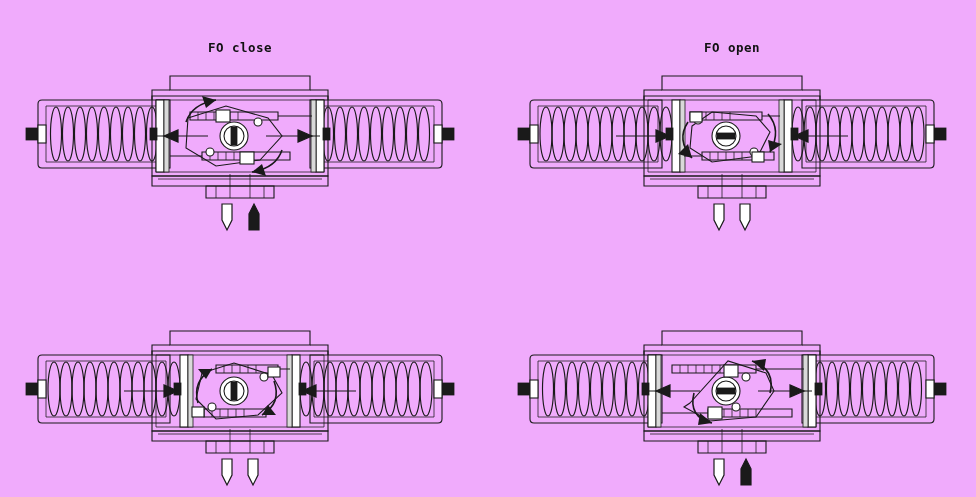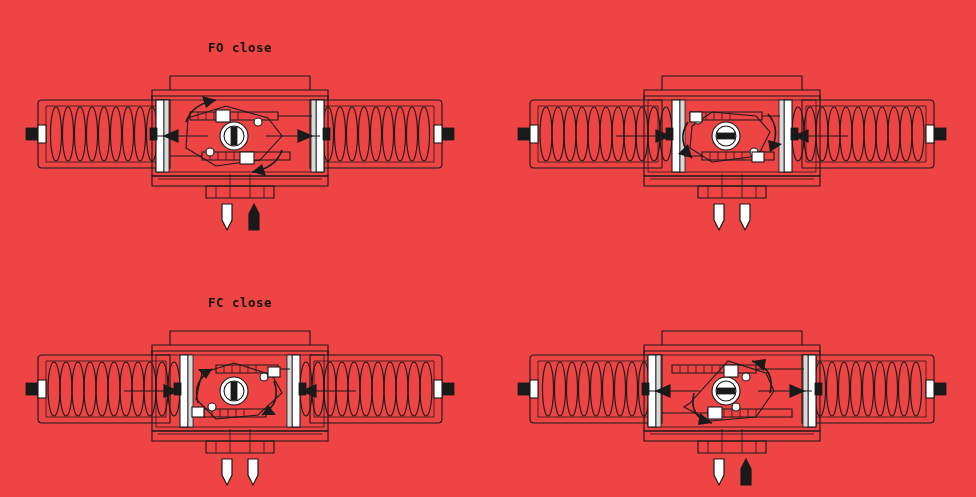--- a/index.html
+++ b/index.html
@@ -1,18 +1,18 @@
 <!DOCTYPE html>
 <html><head>
 <meta charset="utf-8">
 <style>
   html,body{margin:0;padding:0;background:#ffffff;}
   body{width:976px;height:497px;overflow:hidden;
        font-family:"DejaVu Sans Mono",monospace;}
-  #stage{position:relative;width:976px;height:497px;background:#ef4444;}
+  #stage{position:relative;width:976px;height:497px;background:#f0abfc;}
   .panel{position:absolute;width:440px;height:230px;}
   .panel-title{position:absolute;left:0;top:0;width:440px;text-align:center;
       font-family:"DejaVu Sans Mono",monospace;font-size:12.5px;font-weight:bold;
       color:#111;letter-spacing:.5px;}
   .svgwrap{position:absolute;left:0;top:16px;width:440px;height:214px;}
   svg{display:block;}
   .ln{fill:none;stroke:#1a1a1a;stroke-width:1.1;}
   .ln-t{fill:none;stroke:#1a1a1a;stroke-width:.75;}
   .fillw{fill:#ffffff;stroke:#1a1a1a;stroke-width:1.1;}
   .fillk{fill:#1a1a1a;stroke:#1a1a1a;stroke-width:.8;}
@@ -122,20 +122,21 @@
           <path class="arrw" d="M202 148 h10 v16 l-5 10 l-5 -10 Z"></path>
         </g>
         <g>
           <path class="arrk" d="M229 174 h10 v-16 l-5 -10 l-5 10 Z"></path>
         </g>
       </svg>
     </div>
   </div>
 
   <div class="panel" id="p1" style="left:512px;top:40px;">
+    <div class="panel-title">FO open</div>
     <div class="svgwrap">
       <svg width="440" height="214" viewBox="0 0 440 214">
         <path class="ln" d="M150 20 H290 V34 H150 Z"></path>
         <path class="ln" d="M150 34 H132 V44"></path>
         <path class="ln" d="M290 34 H308 V44"></path>
         <path class="ln" d="M22 44 Q18 44 18 48 V108 Q18 112 22 112 H150 V44 Z"></path>
         <path class="ln-t" d="M26 50 H146 V106 H26 Z"></path>
         <path class="ln" d="M418 44 Q422 44 422 48 V108 Q422 112 418 112 H290 V44 Z"></path>
         <path class="ln-t" d="M294 50 H414 V106 H294 Z"></path>
         <path class="ln" d="M132 40 H308 V120 H132 Z"></path>
@@ -212,21 +213,20 @@
           <path class="arrw" d="M202 148 h10 v16 l-5 10 l-5 -10 Z"></path>
         </g>
         <g>
           <path class="arrw" d="M228 148 h10 v16 l-5 10 l-5 -10 Z"></path>
         </g>
       </svg>
     </div>
   </div>
 
   <div class="panel" id="p2" style="left:20px;top:295px;">
-    <div class="panel-title">FC close</div>
     <div class="svgwrap">
       <svg width="440" height="214" viewBox="0 0 440 214">
         <path class="ln" d="M150 20 H290 V34 H150 Z"></path>
         <path class="ln" d="M150 34 H132 V44"></path>
         <path class="ln" d="M290 34 H308 V44"></path>
         <path class="ln" d="M22 44 Q18 44 18 48 V108 Q18 112 22 112 H150 V44 Z"></path>
         <path class="ln-t" d="M26 50 H146 V106 H26 Z"></path>
         <path class="ln" d="M418 44 Q422 44 422 48 V108 Q422 112 418 112 H290 V44 Z"></path>
         <path class="ln-t" d="M294 50 H414 V106 H294 Z"></path>
         <path class="ln" d="M132 40 H308 V120 H132 Z"></path>

